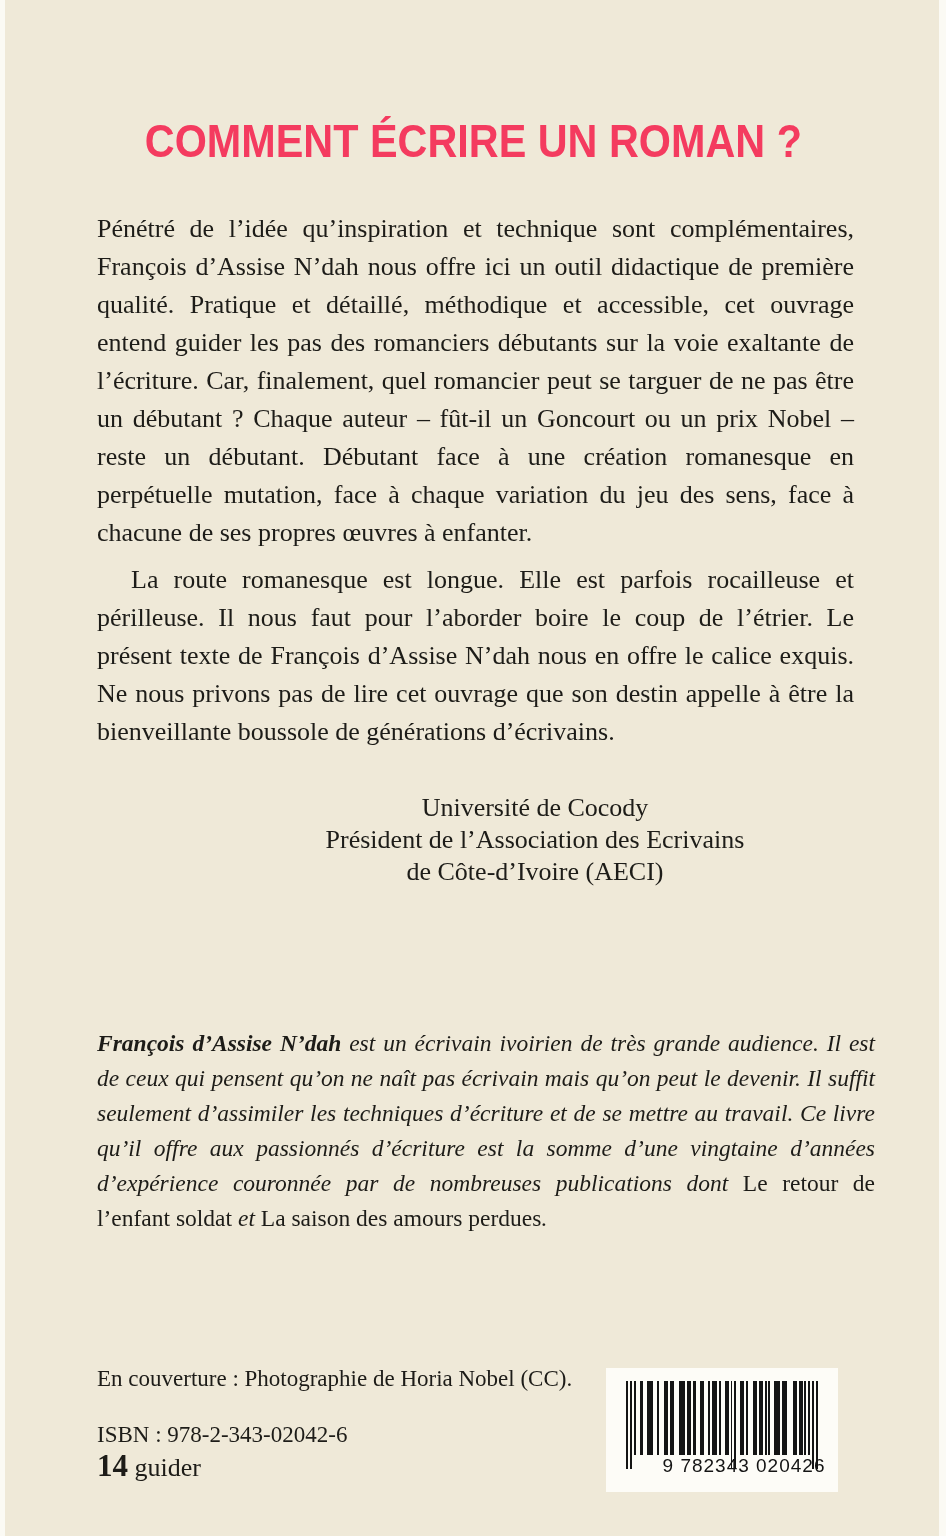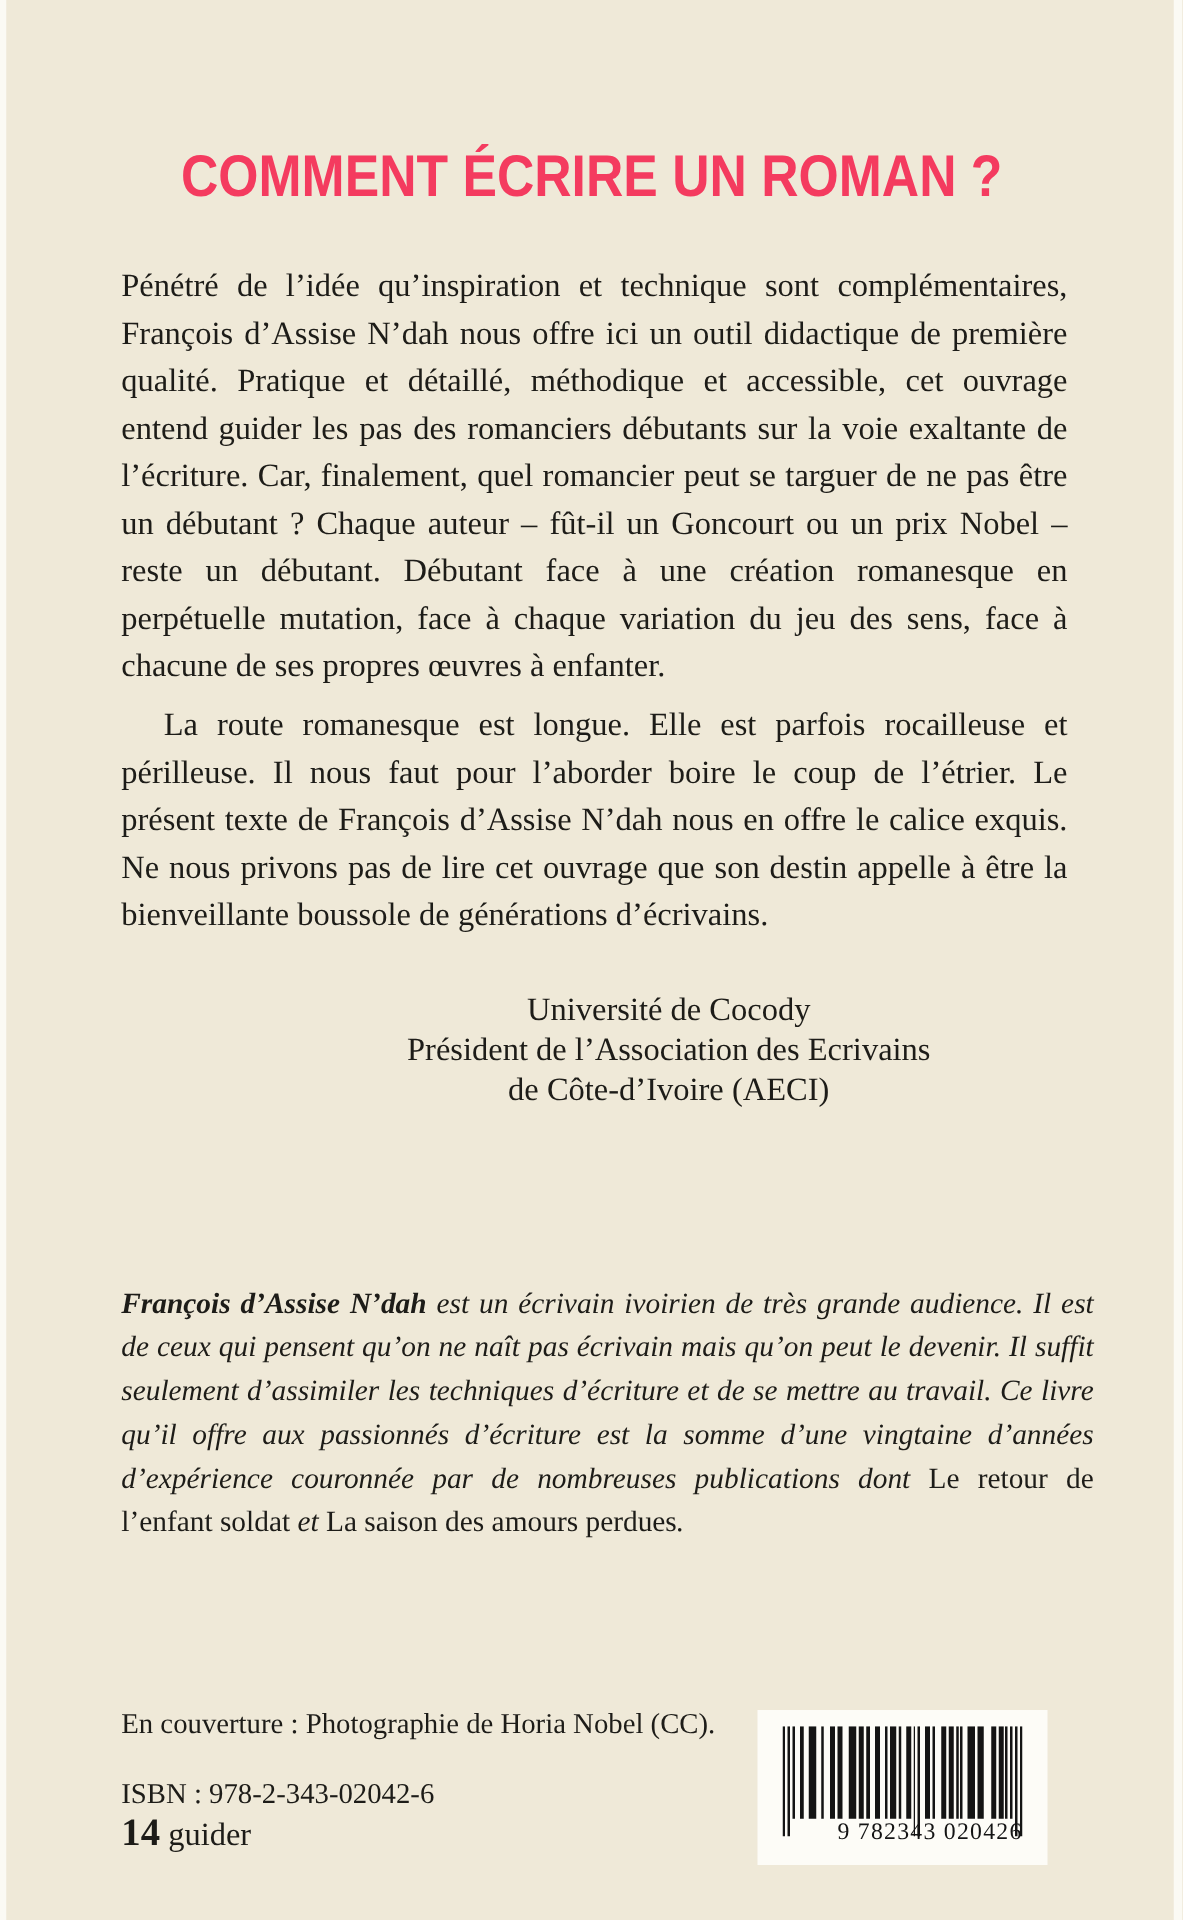--- a/index.html
+++ b/index.html
@@ -97,21 +97,21 @@
     font-size:0;
     white-space:nowrap;
     overflow:hidden;
     max-width:206px;
     vertical-align:top;
   }
   .bar{display:inline-block;height:74px;vertical-align:top;}
   .bar.ink{background:#141414;}
   .bar.tall{height:88px;}
   .barcode-num{
-    font-family:Liberation Serif, serif;
+    font-family:Liberation Sans, sans-serif;
     font-size:19px;
     letter-spacing:1px;
     color:#141414;
     margin-top:-16px;
     position:relative;
     padding-left:44px;
   }
 </style>
 </head>
 <body>

